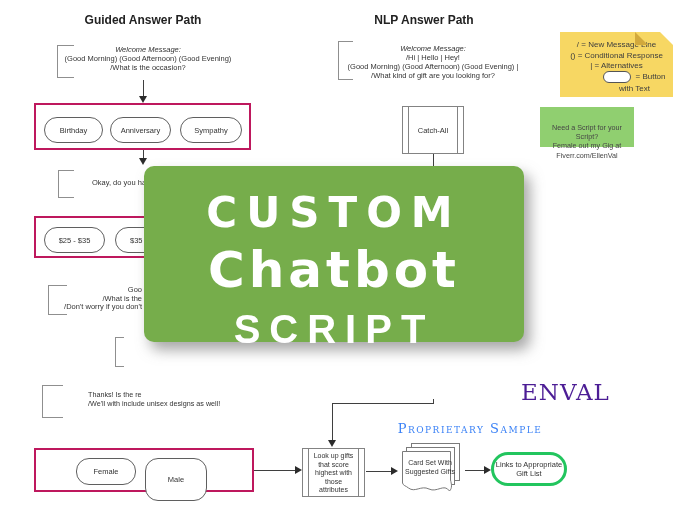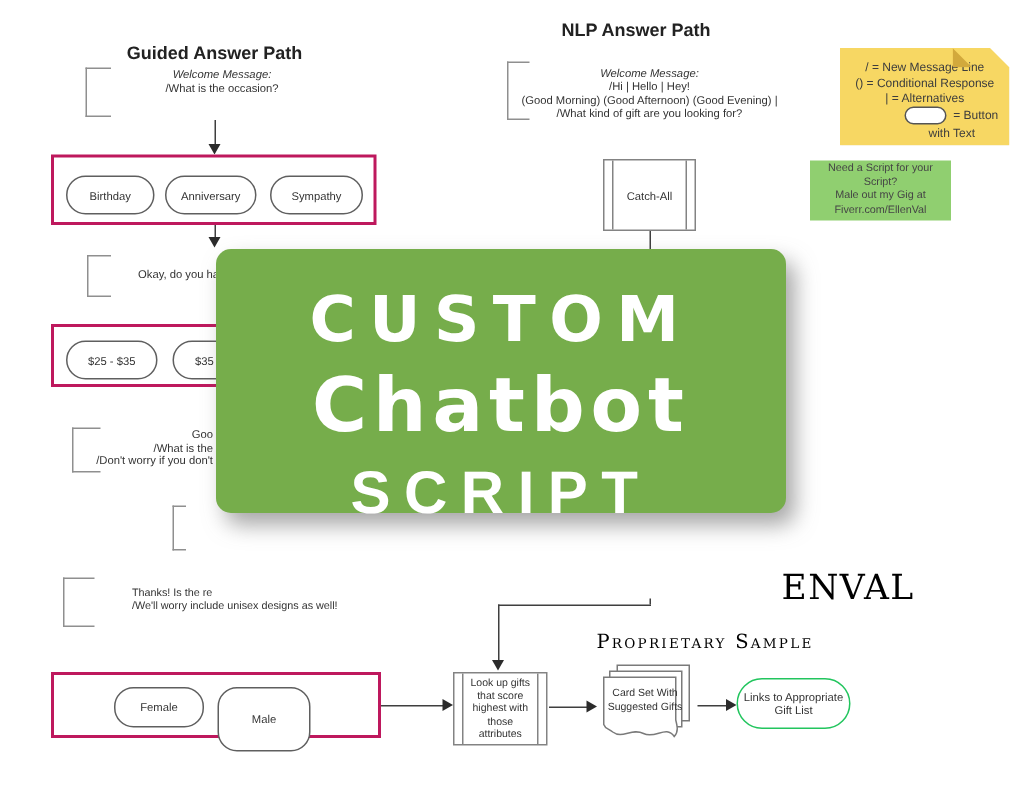--- a/index.html
+++ b/index.html
@@ -15,57 +15,58 @@
   .hline{position:absolute;height:1px;background:#3f3f3f;}
   .ah-down{position:absolute;width:0;height:0;border-left:4px solid transparent;border-right:4px solid transparent;border-top:7px solid #2b2b2b;}
   .ah-right{position:absolute;width:0;height:0;border-top:4px solid transparent;border-bottom:4px solid transparent;border-left:7px solid #2b2b2b;}
   .txt{position:absolute;font-size:7.5px;line-height:9px;color:#333;}
   .center{text-align:center;}
   .it{font-style:italic;}
   .proc{position:absolute;background:#fff;border:1px solid #838383;box-sizing:border-box;}
   .proc::before,.proc::after{content:"";position:absolute;top:0;bottom:0;border-left:1px solid #838383;}
   .proc::before{left:5px;}
   .proc::after{right:5px;}
-  .term{position:absolute;background:#fff;border:1px solid #22c55e;border-radius:17px;
+  .term{position:absolute;background:#fff;border:3px solid #22c55e;border-radius:17px;
         display:flex;align-items:center;justify-content:center;text-align:center;font-size:7.5px;line-height:9px;box-sizing:border-box;}
   
   .note{position:absolute;left:535px;top:32px;width:113px;height:65px;
         clip-path:polygon(0 0,100px 0,113px 13px,113px 100%,0 100%);
         filter:drop-shadow(0 0 1px #b99433);font-size:8px;line-height:10.5px;text-align:center;color:#3d3d3d;padding-top:8px;box-sizing:border-box;}
   .fold{position:absolute;top:0;right:0;width:13px;height:13px;
         clip-path:polygon(0 0,100% 100%,0 100%);background:#d2a93c;}
   .legend-pill{display:inline-block;width:26px;height:10px;border:1.5px solid #555;border-radius:6px;background:#fff;vertical-align:middle;margin-right:4px;}
   .promo{position:absolute;left:540px;top:107px;width:94px;height:40px;font-size:7.2px;line-height:9.2px;
-         text-align:center;color:#454545;padding-top:0;box-sizing:border-box;}
+         text-align:center;color:#454545;padding-top:16px;box-sizing:border-box;}
   
-  .wm-brand{position:absolute;left:521px;top:379px;font-family:"DejaVu Serif",serif;font-size:23px;color:#000000;letter-spacing:1px;}
+  .wm-brand{position:absolute;left:521px;top:379px;font-family:"DejaVu Serif",serif;font-size:23px;color:#4c1d95;letter-spacing:1px;}
   .wm-sample{position:absolute;left:385px;top:421px;width:170px;text-align:center;font-family:"DejaVu Serif",serif;
-             font-variant:small-caps;font-size:13px;color:#000000;letter-spacing:1.5px;}
+             font-variant:small-caps;font-size:13px;color:#3b82f6;letter-spacing:1.5px;}
   
   .overlay{position:absolute;left:144px;top:166px;width:380px;height:176px;border-radius:10px;
            box-shadow:6px 8px 14px rgba(95,95,95,.55);z-index:10;
            display:flex;flex-direction:column;align-items:center;color:#fff;}
   .ov1{margin-top:22px;font-size:42px;font-weight:800;letter-spacing:9px;font-family:"DejaVu Sans",sans-serif;}
   .ov2{margin-top:4px;font-size:50px;font-weight:700;letter-spacing:4px;font-family:"DejaVu Sans",sans-serif;}
   .ov3{margin-top:8px;font-size:40px;font-weight:800;letter-spacing:9px;font-family:Liberation Sans, sans-serif;}
 </style>
 </head>
 <body>
 
 <div id="canvas">
 
   <div class="wm-brand">ENVAL</div>
   <div class="wm-sample">Proprietary Sample</div>
 
-  <div class="hdr" style="left:43px;top:28px;">Guided Answer Path</div>
+  <div class="hdr" style="left:43px;top:13px;">Guided Answer Path</div>
   <div class="hdr" style="left:324px;top:13px;">NLP Answer Path</div>
 
   <div class="bracket" style="left:57px;top:45px;width:17px;height:33px;"></div>
   <div class="txt center" style="left:48px;top:45px;width:200px;">
     <div class="it">Welcome Message:</div>
+    <div>(Good Morning) (Good Afternoon) (Good Evening)</div>
     <div>/What is the occasion?</div>
   </div>
 
   <div class="vline" style="left:143px;top:80px;height:18px;"></div>
   <div class="ah-down" style="left:139px;top:96px;"></div>
 
   <div class="box" style="left:34px;top:103px;width:217px;height:47px;">
     <div class="pill" style="left:8px;top:12px;width:59px;height:26px;">Birthday</div>
     <div class="pill" style="left:74px;top:12px;width:61px;height:26px;">Anniversary</div>
     <div class="pill" style="left:144px;top:12px;width:62px;height:26px;">Sympathy</div>
@@ -86,21 +87,21 @@
   <div class="txt" style="left:0;top:286px;width:142px;text-align:right;line-height:8.5px;">
     <div>Goo</div>
     <div>/What is the</div>
     <div>/Don't worry if you don't</div>
   </div>
 
   <div class="bracket" style="left:115px;top:337px;width:9px;height:30px;"></div>
   <div class="bracket" style="left:42px;top:385px;width:21px;height:33px;"></div>
 
   <div class="txt" style="left:88px;top:390px;font-size:7.2px;">Thanks!  Is the re</div>
-  <div class="txt" style="left:88px;top:399px;font-size:7.2px;">/We'll worry include unisex designs as well!</div>
+  <div class="txt" style="left:88px;top:399px;font-size:7.2px;">/We'll with include unisex designs as well!</div>
 
   <div class="box" style="left:34px;top:448px;width:220px;height:44px;">
     <div class="pill" style="left:40px;top:8px;width:60px;height:27px;">Female</div>
     <div class="pill" style="left:109px;top:8px;width:62px;height:43px;">Male</div>
   </div>
 
   <div class="bracket" style="left:338px;top:41px;width:15px;height:39px;"></div>
   <div class="txt center" style="left:333px;top:44px;width:200px;">
     <div class="it">Welcome Message:</div>
     <div>/Hi | Hello | Hey!</div>
@@ -160,21 +161,21 @@
     <div style="line-height:9.5px;">| = Alternatives</div>
     <div style="line-height:12px;padding-left:36px;">
       <span class="legend-pill"></span><span>= Button with Text</span>
     </div>
   </div>
   <div class="fold" style="left:635px;top:32px;"></div>
 
   <div class="promo" style="background-color: rgb(144, 207, 112);">
     <div>Need a Script for your</div>
     <div>Script?</div>
-    <div>Male out my Gig at</div>
+    <div>Female out my Gig at</div>
     <div>Fiverr.com/EllenVal</div>
   </div>
 
   <div class="overlay" style="background-color: rgb(118, 173, 75);">
     <div class="ov1">CUSTOM</div>
     <div class="ov2">Chatbot</div>
     <div class="ov3">SCRIPT</div>
   </div>
 
 </div>

